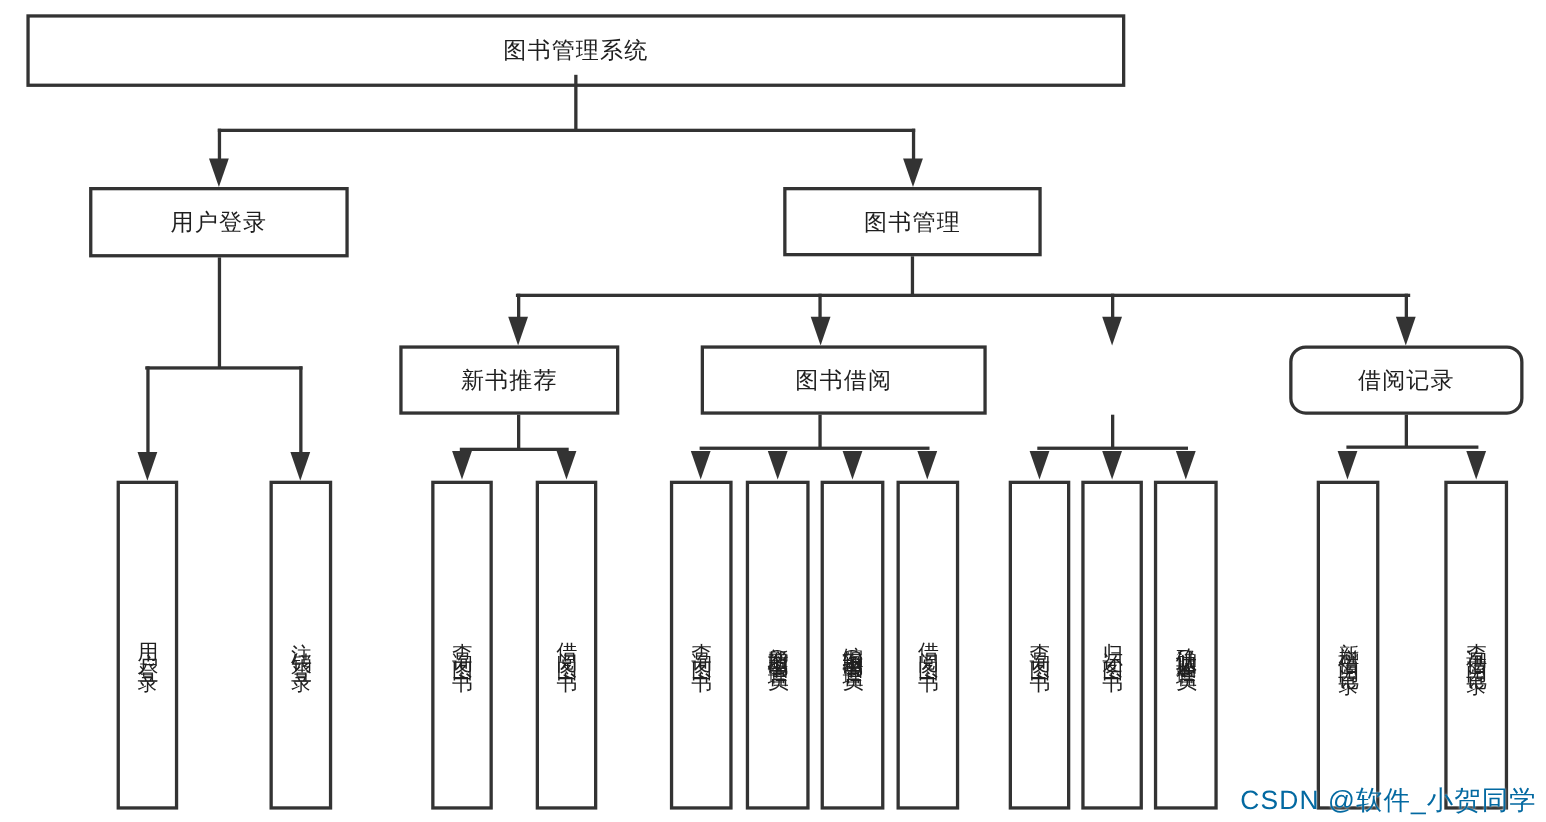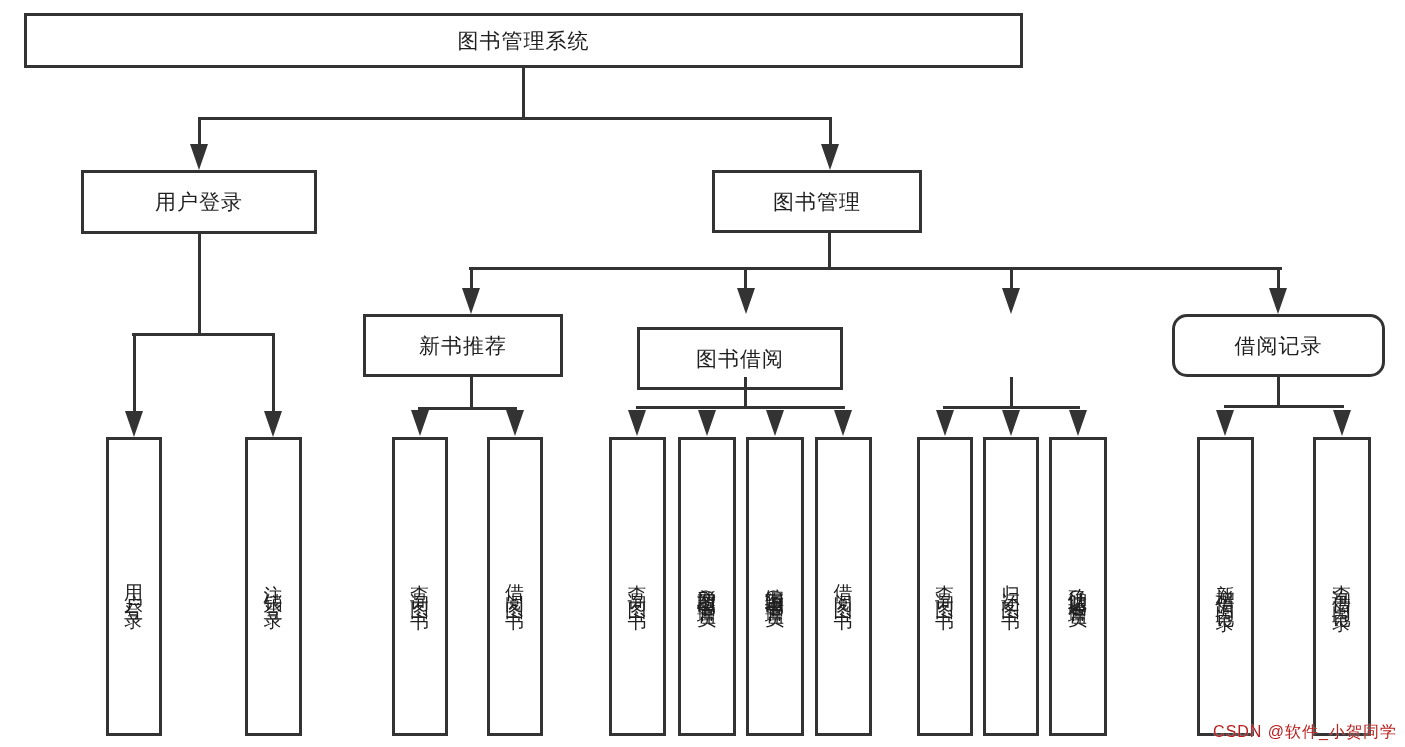--- a/index.html
+++ b/index.html
@@ -37,47 +37,47 @@
     position: absolute;
     width: 0; height: 0;
     border-left: 9px solid transparent;
     border-right: 9px solid transparent;
     border-top: 26px solid #333333;
   }
   .watermark {
     position: absolute;
     right: 8px;
     bottom: 4px;
-    font-size: 16px;
-    color: #b91c1c;
+    font-size: 24px;
+    color: #0369a1;
     letter-spacing: 1px;
     text-shadow: 0 0 2px rgba(255,255,255,0.9);
     white-space: nowrap;
   }
 </style>
 </head>
 <body>
 
 <div id="canvas">
 
-  <div class="box hnode" style="left:24px; top:13px; width:999px; height:55px;">
+  <div class="box hnode" style="left:24px; top:13px; width:999px; height:66px;">
     <span>图书管理系统</span>
   </div>
 
   <div class="line" style="left:522px; top:68px; width:3px; height:51px;"></div>
   <div class="line" style="left:198px; top:117px; width:634px; height:3px;"></div>
   <div class="line" style="left:198px; top:117px; width:3px; height:30px;"></div>
   <div class="line" style="left:829px; top:117px; width:3px; height:30px;"></div>
   <div class="arrow" style="left:190px; top:144px;"></div>
   <div class="arrow" style="left:821px; top:144px;"></div>
 
   <div class="box hnode" style="left:81px; top:170px; width:236px; height:64px;">
     <span>用户登录</span>
   </div>
-  <div class="box hnode" style="left:712px; top:170px; width:210px; height:63px;">
+  <div class="box hnode" style="left:712px; top:170px; width:235px; height:63px;">
     <span>图书管理</span>
   </div>
 
   <div class="line" style="left:198px; top:234px; width:3px; height:101px;"></div>
   <div class="line" style="left:132px; top:333px; width:143px; height:3px;"></div>
   <div class="line" style="left:133px; top:333px; width:3px; height:80px;"></div>
   <div class="line" style="left:272px; top:333px; width:3px; height:80px;"></div>
   <div class="arrow" style="left:125px; top:411px;"></div>
   <div class="arrow" style="left:264px; top:411px;"></div>
 
@@ -88,21 +88,21 @@
   <div class="line" style="left:1010px; top:267px; width:3px; height:24px;"></div>
   <div class="line" style="left:1277px; top:267px; width:3px; height:24px;"></div>
   <div class="arrow" style="left:462px; top:288px;"></div>
   <div class="arrow" style="left:737px; top:288px;"></div>
   <div class="arrow" style="left:1002px; top:288px;"></div>
   <div class="arrow" style="left:1269px; top:288px;"></div>
 
   <div class="box hnode" style="left:363px; top:314px; width:200px; height:63px;">
     <span>新书推荐</span>
   </div>
-  <div class="box hnode" style="left:637px; top:327px; width:206px; height:63px;">
+  <div class="box hnode" style="left:637px; top:314px; width:260px; height:63px;">
     <span>图书借阅</span>
   </div>
   <div class="box hnode" style="left:1172px; top:314px; width:213px; height:63px;border-radius:15px;">
     <span>借阅记录</span>
   </div>
 
   <div class="line" style="left:470px; top:377px; width:3px; height:32px;"></div>
   <div class="line" style="left:418px; top:407px; width:99px; height:3px;"></div>
   <div class="arrow" style="left:411px; top:410px;"></div>
   <div class="arrow" style="left:506px; top:410px;"></div>

